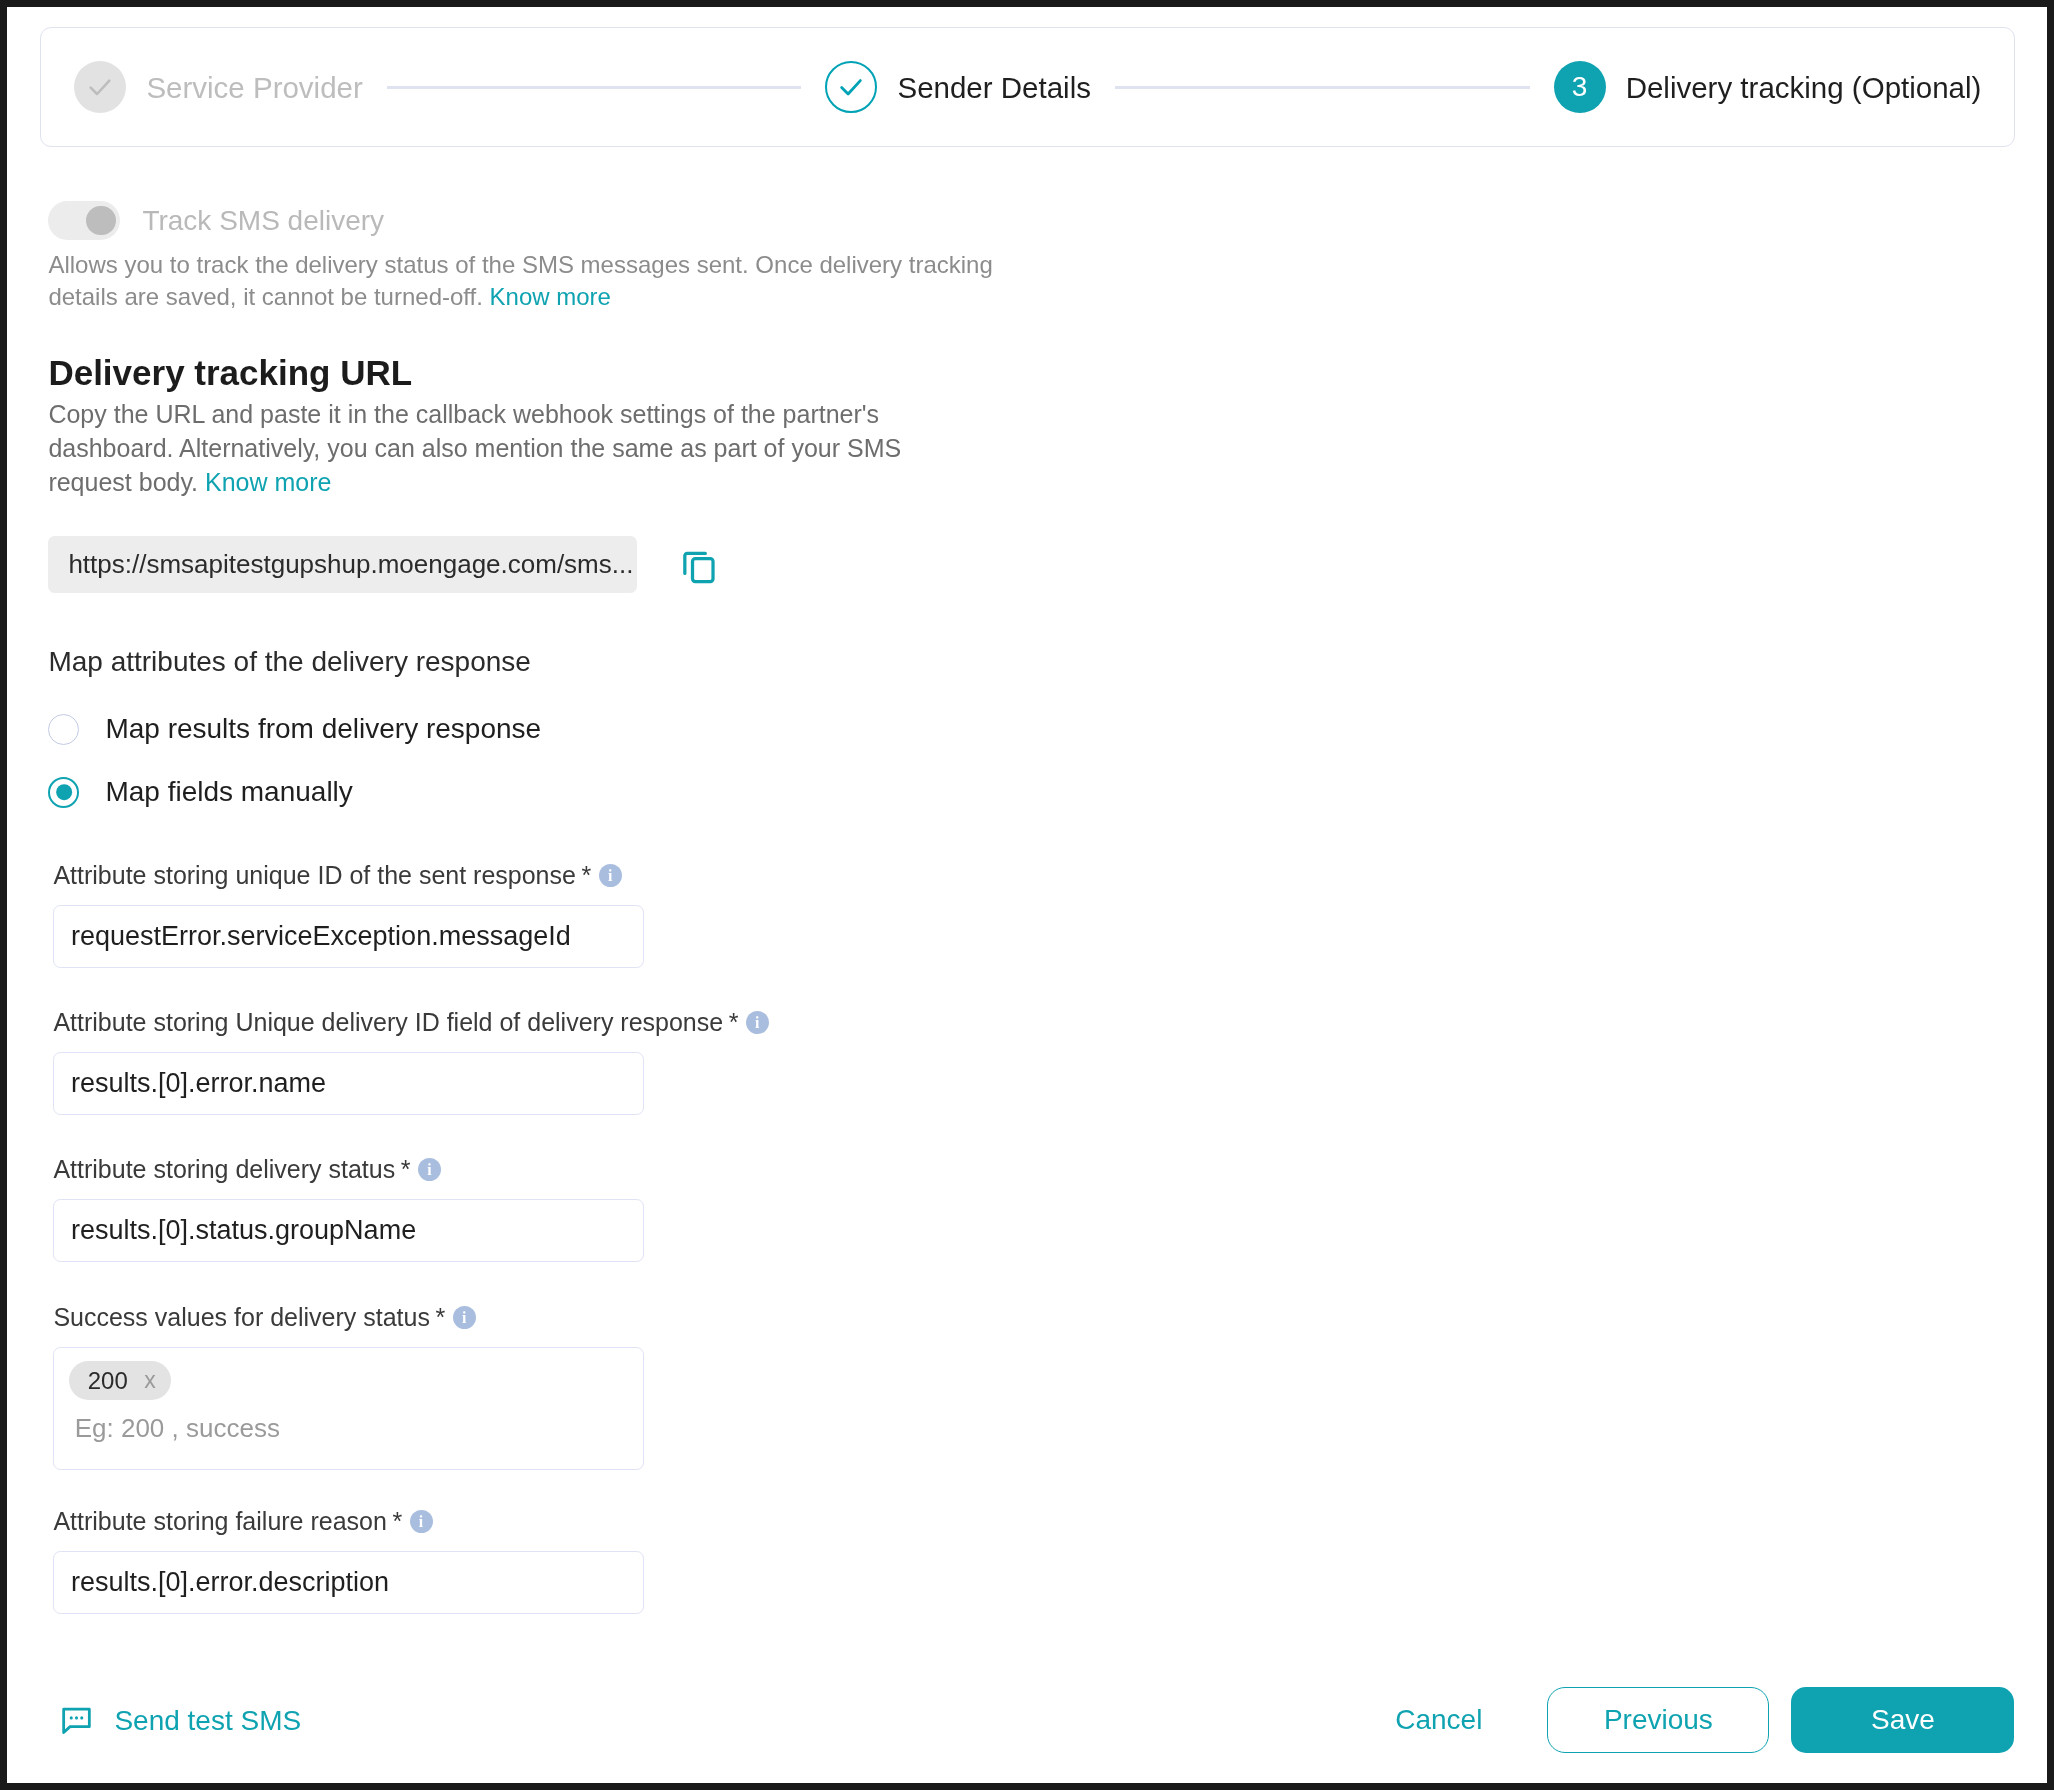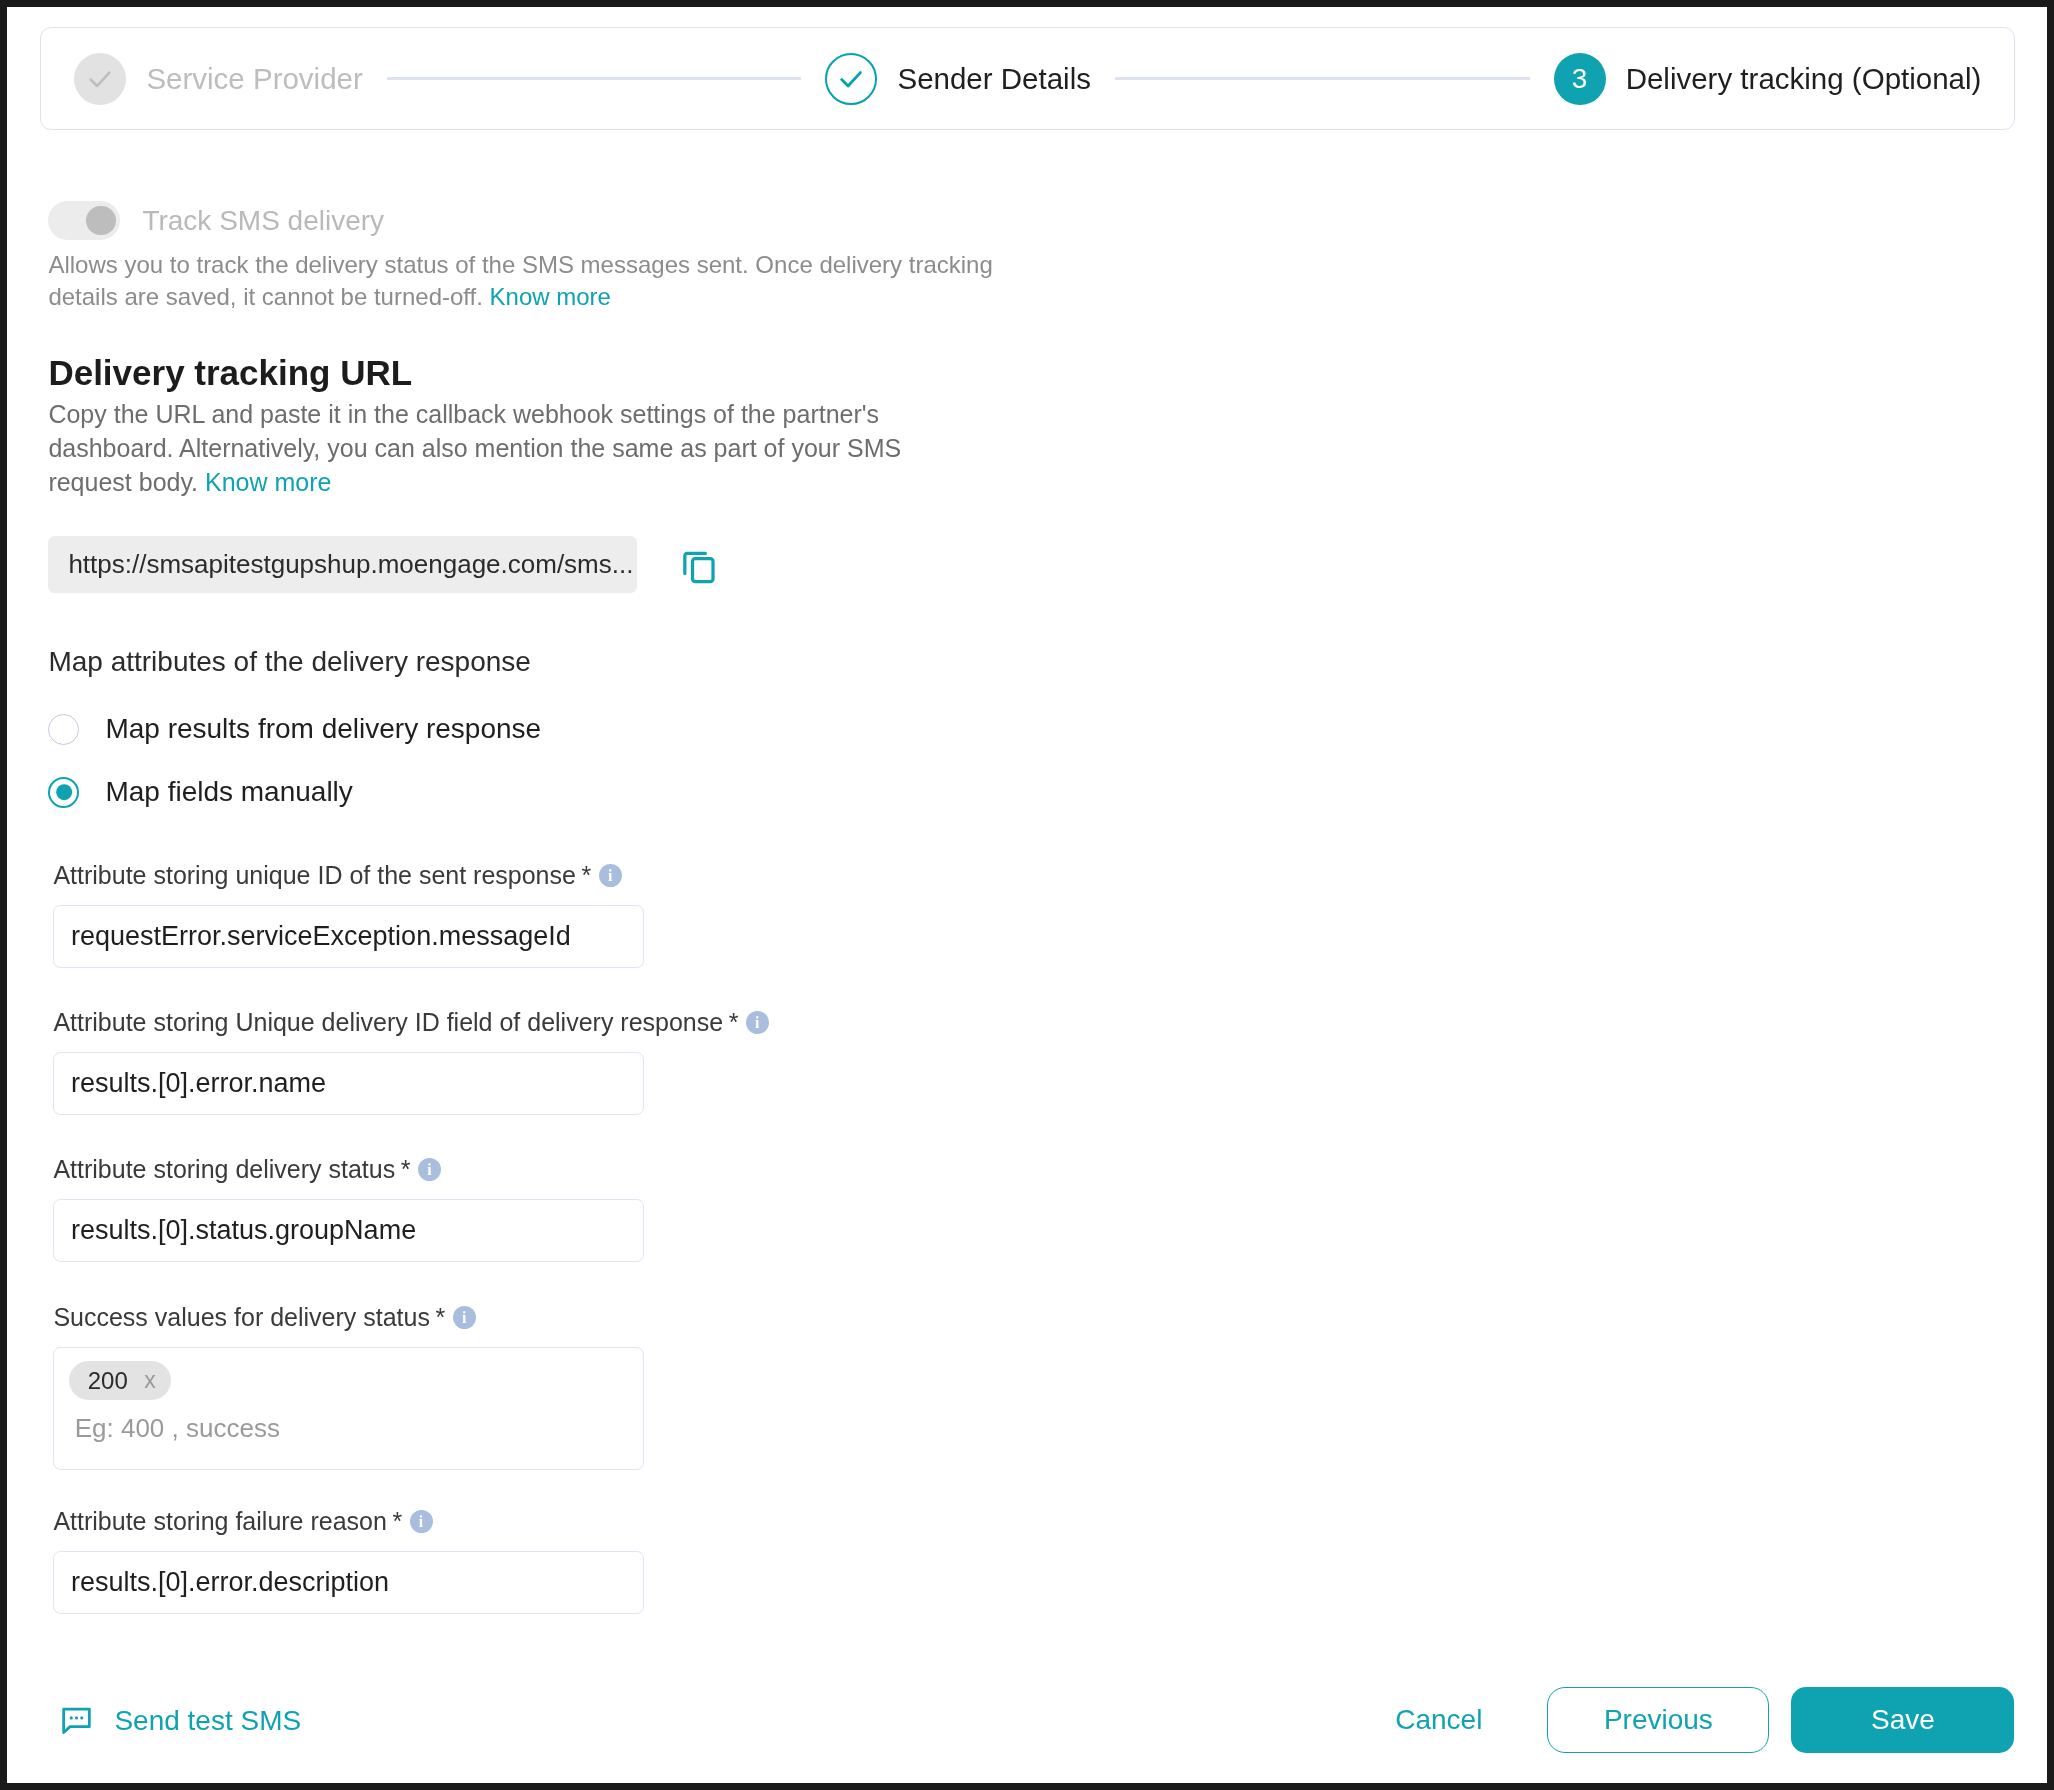--- a/index.html
+++ b/index.html
@@ -20,21 +20,21 @@
     background: #ffffff;
     overflow: hidden;
   }
 
   
   .stepper-card {
     position: absolute;
     left: 33px;
     top: 20px;
     width: 1975px;
-    height: 103px;
+    height: 120px;
     border: 1.8px solid #dfe3f0;
     border-radius: 11px;
     background: #ffffff;
     display: flex;
     align-items: center;
     padding: 0 33px;
   }
   .step {
     display: flex;
     align-items: center;
@@ -452,21 +452,21 @@
     <div class="field-label">
       <span>Success values for delivery status</span>
       <span class="req">*</span>
       <span class="info-icon">i</span>
     </div>
     <div class="chip-input">
       <span class="chip">
         <span>200</span>
         <span class="chip-x">x</span>
       </span>
-      <div class="chip-placeholder">Eg: 400 , success</div>
+      <div class="chip-placeholder">Eg: 200 , success</div>
     </div>
   </div>
 
   <div class="field" style="top:1500px;">
     <div class="field-label">
       <span>Attribute storing failure reason</span>
       <span class="req">*</span>
       <span class="info-icon">i</span>
     </div>
     <div class="text-input">results.[0].error.description</div>

